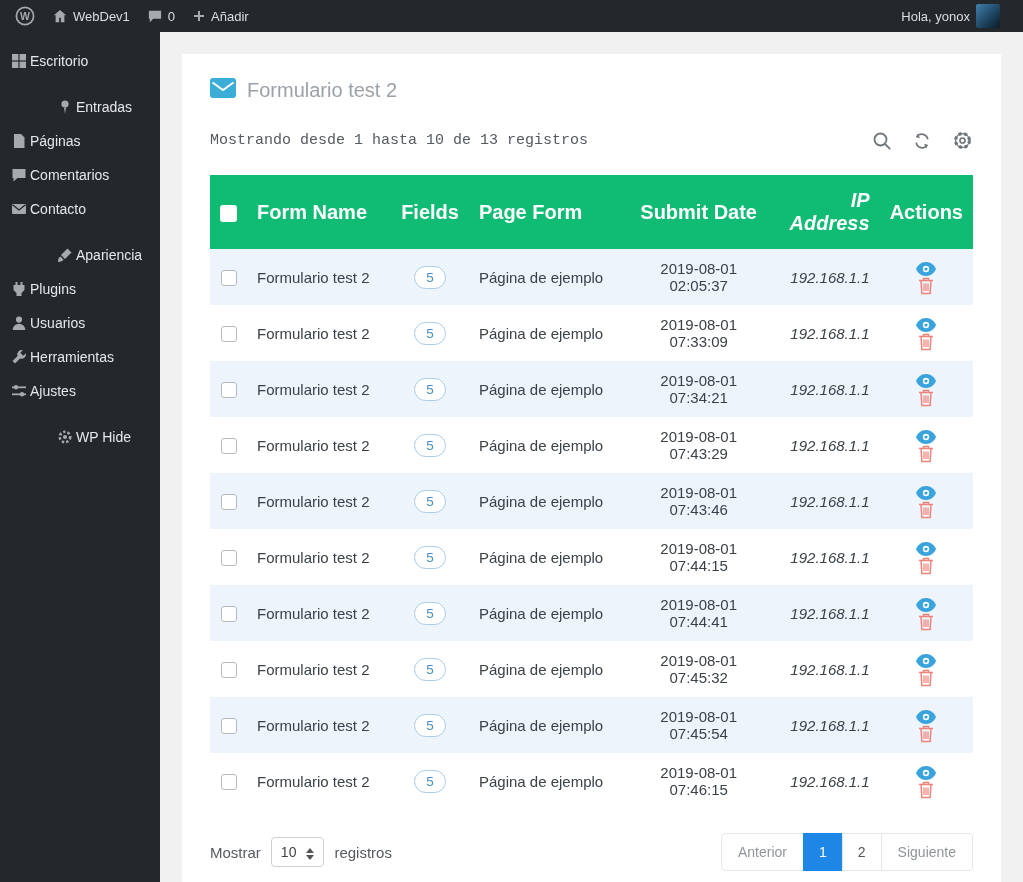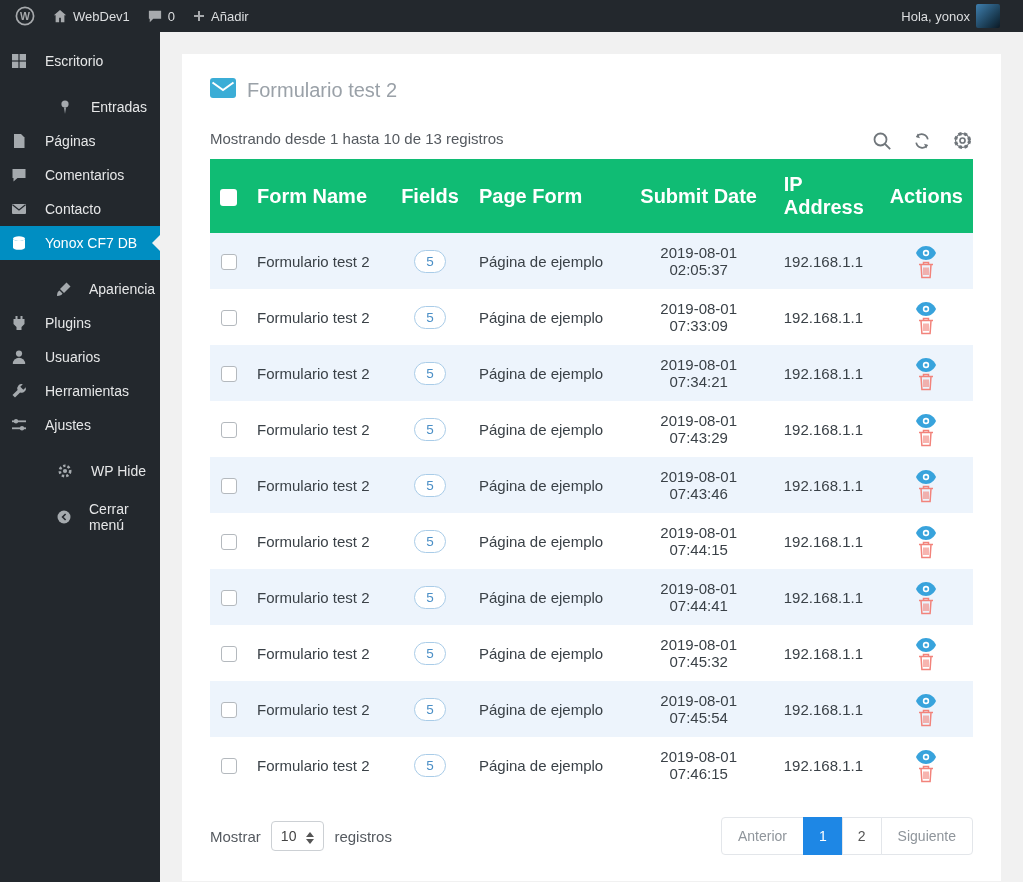--- a/index.html
+++ b/index.html
@@ -12,49 +12,49 @@
   .ab-item { display:flex; align-items:center; gap:6px; padding:0 9px; height:32px; color:#dcdee0; font-size:13px; cursor:pointer; }
   .ab-item svg { display:block; }
   .avatar { width:24px; height:24px; border-radius:2px; background:linear-gradient(135deg,#3f7fae 0%,#18384e 70%,#0c1a26 100%); display:inline-block; }
 
   
   .frame { display:flex; align-items:stretch; height:850px; }
   .sidebar { width:160px; background:#23282d; padding-top:12px; flex-shrink:0; }
   .main { flex:1; background:#f1f1f1; padding:22px; }
 
   
-  .m-item { position:relative; display:flex; align-items:center; gap:17px; height:34px; padding:0 10px; color:#e6e7e8; font-size:14px; cursor:pointer; }
+  .m-item { position:relative; display:flex; align-items:center; gap:2px; height:34px; padding:0 10px; color:#e6e7e8; font-size:14px; cursor:pointer; }
   .m-item .menu-icon { color:#a5aaae; width:18px; height:18px; display:flex; align-items:center; justify-content:center; }
   .m-item .menu-icon svg { width:16px; height:16px; fill:currentColor; display:block; }
   .m-item.gap { margin-top:12px;margin-left:46px; }
   .m-item.active { background:#008ec2; color:#fff; }
   .m-item.active .menu-icon { color:#fff; }
   .m-item.active::after { content:""; position:absolute; right:0; top:50%; transform:translateY(-50%); border:8px solid transparent; border-right-color:#f1f1f1; }
 
   
   .card { background:#fff; padding:24px 28px 26px; min-height:804px; }
   .title-row { display:flex; align-items:center; gap:11px; margin-bottom:28px; }
   .page-title { font-size:20px; color:#9aa1a8; font-weight:400; }
-  .info-row { display:flex; justify-content:space-between; margin-bottom:8px; }
+  .info-row { display:flex; justify-content:space-between; align-items:center; margin-bottom:24px;font-family:Liberation Mono, monospace; }
   .showing { font-size:15px; color:#555a60; }
   .tools { display:flex; align-items:center; }
   .tool { margin-left:20px; cursor:pointer; display:flex; }
 
   
   table.records { width:100%; border-collapse:collapse; }
   table.records th { background:#10bc74; color:#fff; font-size:20px; font-weight:bold; padding:14px 10px; }
   table.records td { padding:0 10px; height:56px; font-size:15px; color:#3a4147; }
   tbody tr:nth-child(odd) { background:#edf4fc; }
   tbody tr:nth-child(even) { background:#fff; }
   .c-check { width:52px; text-align:center; }
   .c-name { width:20%; text-align:left; }
   .c-fields { width:72px; text-align:center; }
   .c-page { width:22%; text-align:left; }
   .c-date { width:21%; text-align:center; }
-  .c-ip { width:14%; text-align:left; }
+  .c-ip { width:14%; text-align:right;font-style:italic; }
   .c-actions { width:12%; text-align:center; }
   .cb { display:inline-block; width:16px; height:16px; border:1px solid #b4b9be; border-radius:3px; background:#fff; vertical-align:middle; cursor:pointer; }
   .cb-head { border:none; background:#fff; width:17px; height:17px; }
   .badge { display:inline-block; min-width:14px; padding:3px 11px; border:1px solid #a9cce8; border-radius:13px; color:#4b8fc6; font-size:13.5px; background:#fff; }
   .act { display:inline-flex; vertical-align:middle; cursor:pointer; margin:0 9px; }
 
   
   .table-footer { display:flex; justify-content:space-between; align-items:center; margin-top:24px; }
   .size-area { display:flex; align-items:center; gap:10px; font-size:15px; color:#555a60; }
   .size-select { display:inline-flex; align-items:flex-end; gap:10px; border:1px solid #ccd0d4; border-radius:4px; padding:6px 9px; background:#fff; color:#444; font-size:14px; cursor:pointer; }
@@ -153,29 +153,20 @@
     </div>
     <div class="m-item">
       <span class="menu-icon">
           <svg viewBox="0 0 16 16">
             <rect x="1" y="3" width="14" height="10" rx="1"></rect>
             <path d="M1.5 3.8L8 9l6.5-5.2" fill="none" stroke="#23282d" stroke-width="1.3"></path>
           </svg>
         </span>
       <span class="m-label">Contacto</span>
     </div>
-    <div class="m-item active">
-      <span class="menu-icon">
-          <svg viewBox="0 0 16 16">
-            <ellipse cx="8" cy="3.6" rx="6" ry="2.4"></ellipse>
-            <path d="M2 3.6v8.8c0 1.3 2.7 2.4 6 2.4s6-1.1 6-2.4V3.6c0 1.3-2.7 2.4-6 2.4S2 4.9 2 3.6z"></path>
-          </svg>
-        </span>
-      <span class="m-label">Yonox CF7 DB</span>
-    </div>
     <div class="m-item gap">
       <span class="menu-icon">
           <svg viewBox="0 0 16 16">
             <path d="M10.5 1.5l4 4L8 12 4 8z"></path>
             <path d="M3.5 9.5C2 10 1 12 1 15c3 0 5-1 5.5-2.5z"></path>
           </svg>
         </span>
       <span class="m-label">Apariencia</span>
     </div>
     <div class="m-item">
@@ -215,29 +206,20 @@
       <span class="m-label">Ajustes</span>
     </div>
     <div class="m-item gap">
       <span class="menu-icon">
           <svg viewBox="0 0 16 16">
             <circle cx="8" cy="8" r="5.2" fill="none" stroke="currentColor" stroke-width="2.6" stroke-dasharray="2.4 2"></circle>
             <circle cx="8" cy="8" r="2.1"></circle>
           </svg>
         </span>
       <span class="m-label">WP Hide</span>
-    </div>
-    <div class="m-item gap">
-      <span class="menu-icon">
-          <svg viewBox="0 0 16 16">
-            <circle cx="8" cy="8" r="6.5"></circle>
-            <path d="M9.6 5L6.6 8l3 3" fill="none" stroke="#23282d" stroke-width="1.6"></path>
-          </svg>
-        </span>
-      <span class="m-label">Cerrar menú</span>
     </div>
   </div>
 
   <div class="main">
     <div class="card">
 
       <div class="title-row">
         <span><svg width="26" height="20" viewBox="0 0 26 20">
               <rect width="26" height="20" rx="3" fill="#3badd6"></rect>
               <path d="M2.5 4.5L13 12l10.5-7.5" fill="none" stroke="#fff" stroke-width="2"></path>

